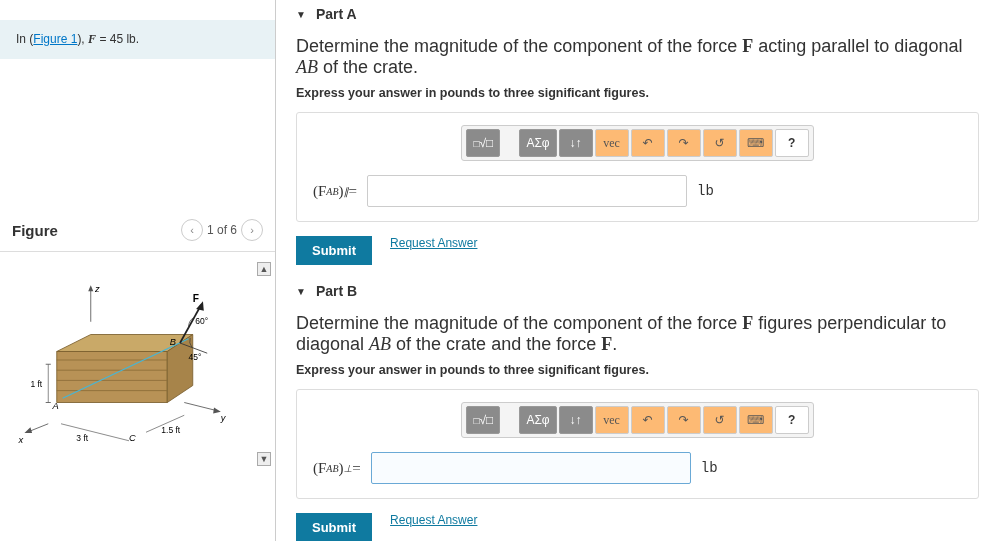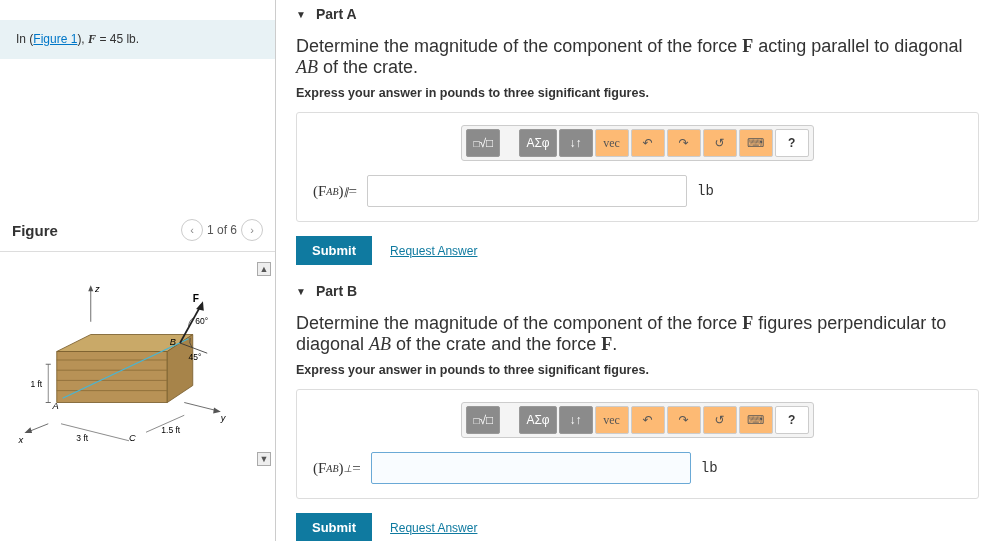--- a/index.html
+++ b/index.html
@@ -82,21 +82,21 @@
   .answer-row { display:flex; align-items:center; gap:10px; justify-content:flex-start;}
   .lhs { font-family:'Times New Roman',serif; font-size:15px; display:flex;align-items:center;}
   .lhs sub { font-size:10px; font-style:italic;}
   .ans-input {
     flex:0 0 320px; height:32px;
     border:1px solid #6aa9d6; border-radius:2px;
     background:#f9fcff;
   }
   .ans-input.empty { border-color:#ccc; background:#fff;}
   .unit { font-family:Liberation Mono, monospace; font-size:14px; }
-  .action-row { margin-top:14px; display:flex; align-items:center; gap:18px;}
+  .action-row { margin-top:14px; display:flex; align-items:flex-start; gap:18px;}
   .submit {
     background:#0f7aa0; color:#fff; border:none;
     padding:7px 16px; font-weight:bold; font-size:13px;
     cursor:pointer;
   }
   .req-answer { color:#0f7aa0; text-decoration:underline; font-size:12px; font-weight:normal;}
   .feedback { color:#0f7aa0; text-decoration:underline; font-size:13px; margin-top:8px;display:inline-block;}
 </style>
 </head>
 <body>

